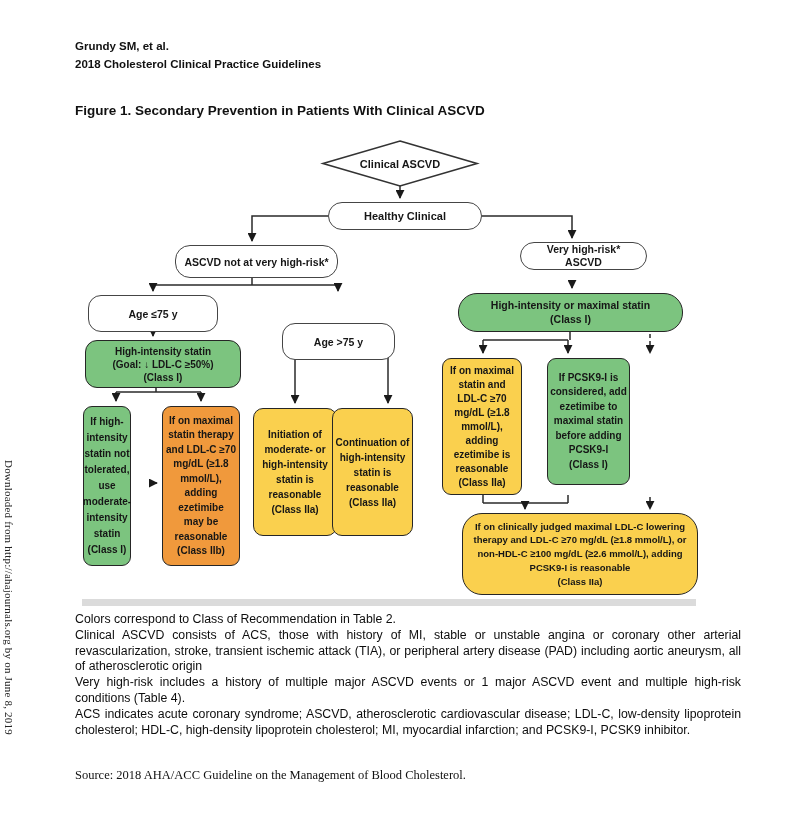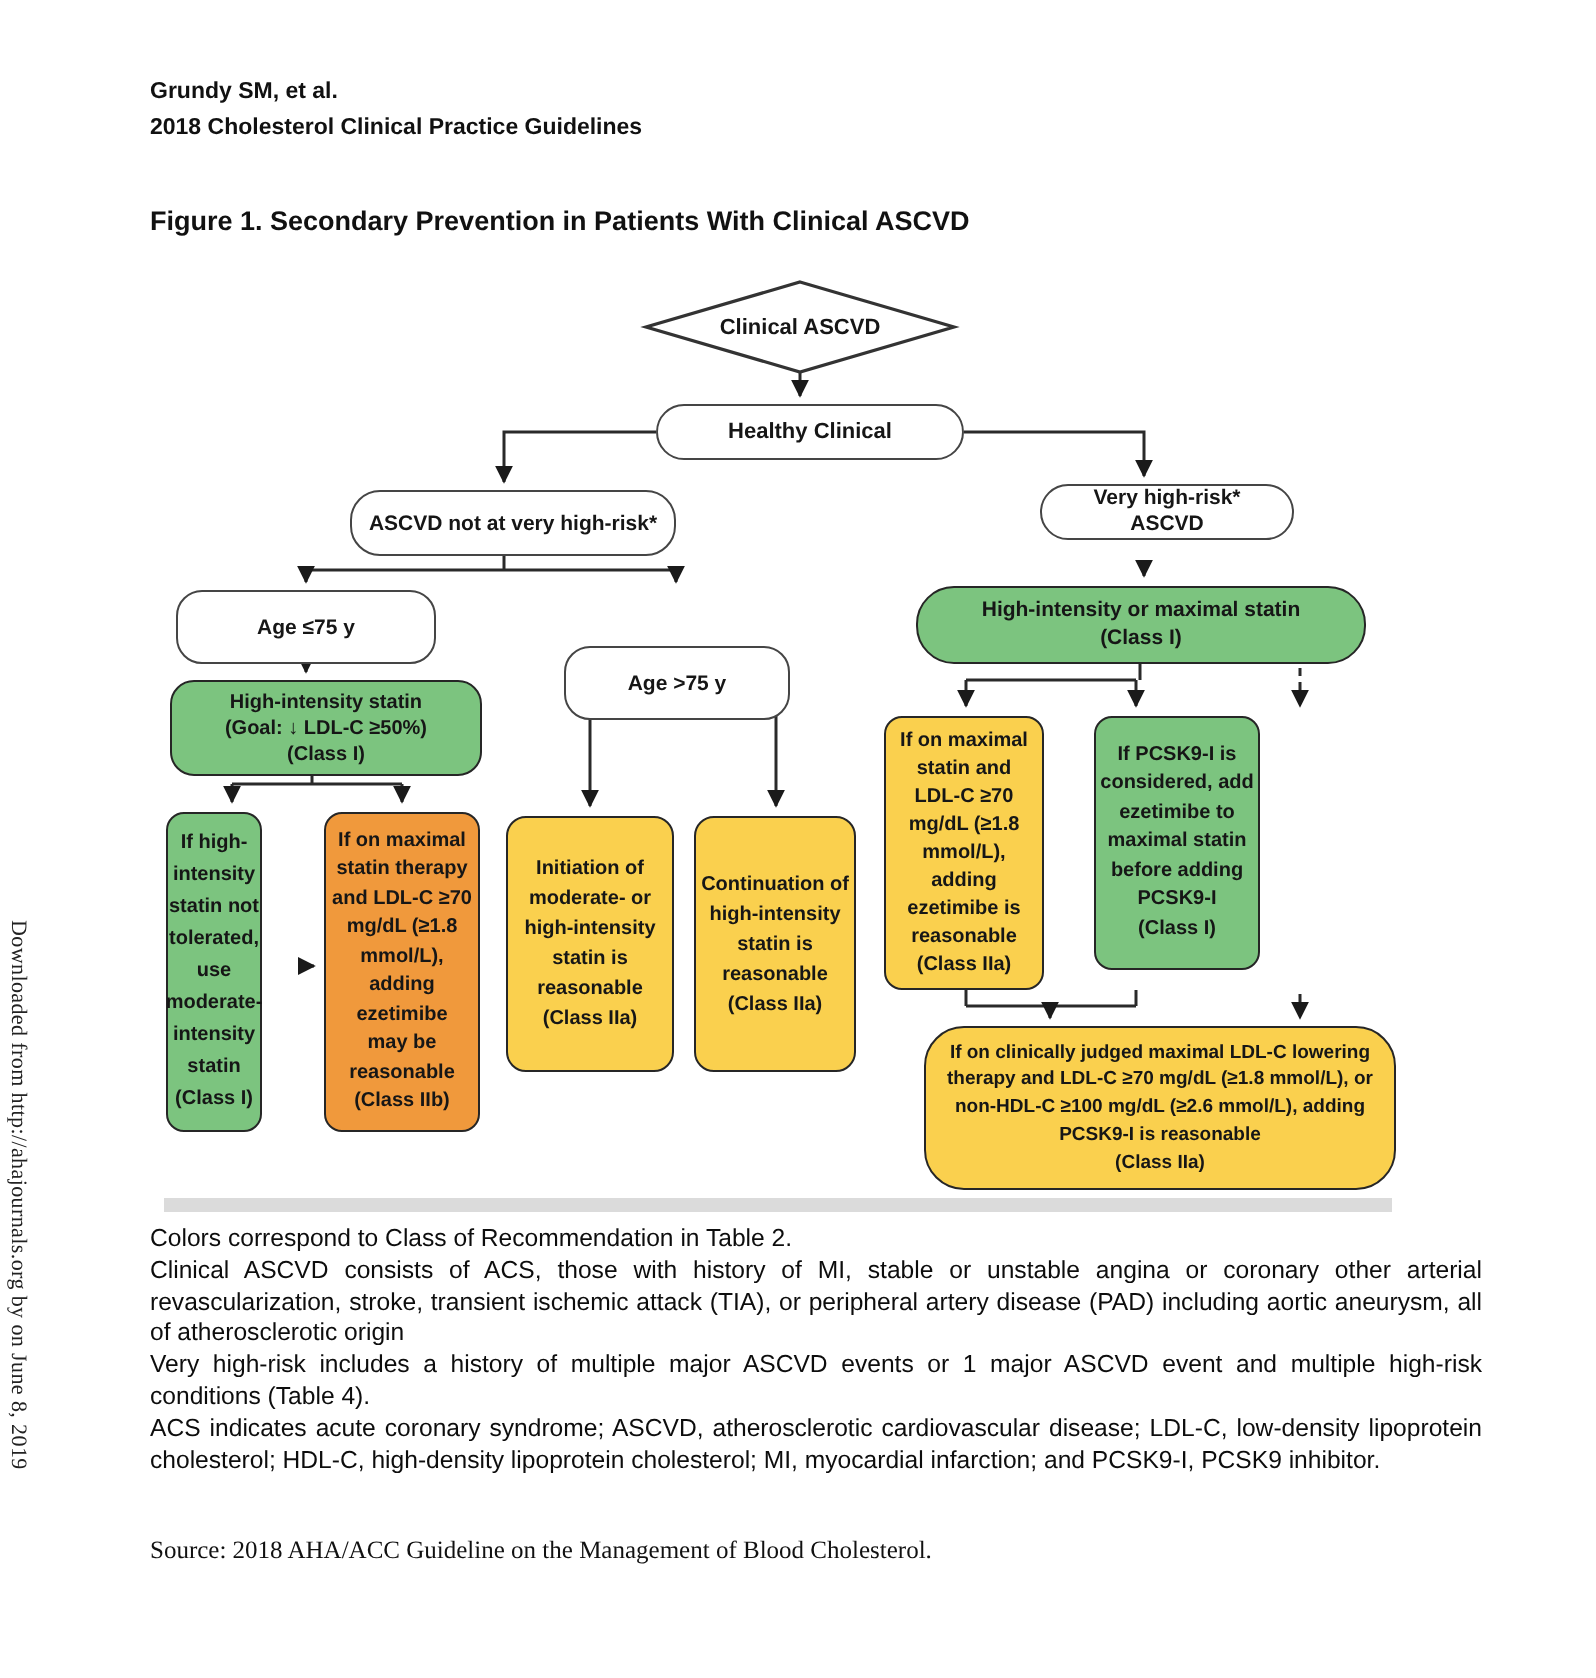--- a/index.html
+++ b/index.html
@@ -125,21 +125,21 @@
 reasonable
 (Class IIb)</div>
 
   <div class="node yellow" style="left:253px;top:408px;width:84px;height:128px;border-radius:10px;font-size:10px;line-height:1.5;">Initiation of
 moderate- or
 high-intensity
 statin is
 reasonable
 (Class IIa)</div>
 
-  <div class="node yellow" style="left:347px;top:408px;width:81px;height:128px;border-radius:10px;font-size:10px;line-height:1.5;">Continuation of
+  <div class="node yellow" style="left:332px;top:408px;width:81px;height:128px;border-radius:10px;font-size:10px;line-height:1.5;">Continuation of
 high-intensity
 statin is
 reasonable
 (Class IIa)</div>
 
   <div class="node green" style="left:458px;top:293px;width:225px;height:39px;border-radius:19px;font-size:10.5px;line-height:1.3;">High-intensity or maximal statin
 (Class I)</div>
 
   <div class="node yellow" style="left:442px;top:358px;width:80px;height:137px;border-radius:9px;font-size:10px;line-height:1.4;">If on maximal
 statin and

